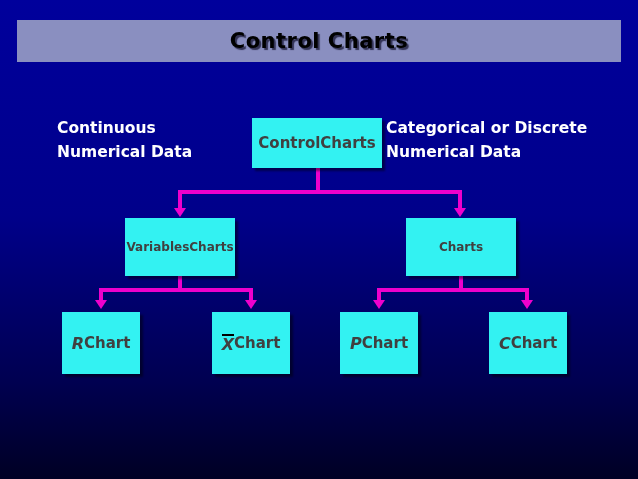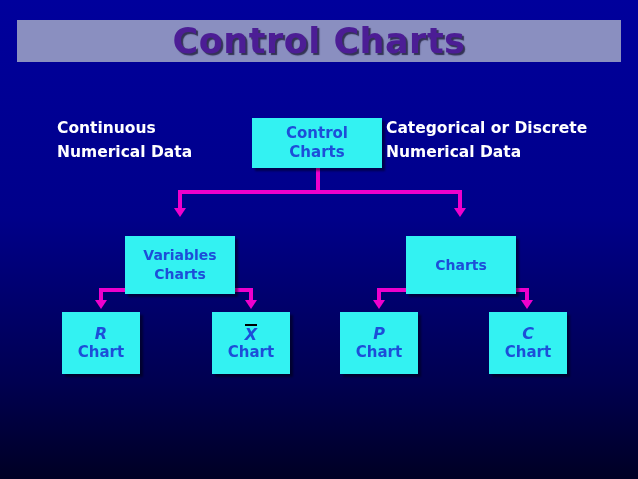--- a/index.html
+++ b/index.html
@@ -21,22 +21,22 @@
     left: 17px;
     top: 20px;
     width: 604px;
     height: 42px;
     background: #8a8fc0;
     display: flex;
     align-items: center;
     justify-content: center;
   }
   #title-text {
-    color: #4c1d95;
-    font-size: 35px;
+    color: #000000;
+    font-size: 21px;
     font-weight: bold;
     letter-spacing: 0.5px;
     text-shadow: 2px 2px 1px #333355;
     font-family: "DejaVu Sans", sans-serif;
   }
   
   .caption {
     position: absolute;
     color: #ffffff;
     font-size: 15.5px;
@@ -46,34 +46,34 @@
     font-family: "DejaVu Sans", sans-serif;
     margin-top: 8px;
   }
   #caption-left { left: 57px; top: 108px; }
   #caption-right { left: 386px; top: 108px; }
 
   
   .box {
     position: absolute;
     background: #33f2f2;
-    color: #1d4ed8;
+    color: #404040;
     display: flex;
-    flex-direction: column;
+    flex-direction: row;
     align-items: center;
     justify-content: center;
     text-align: center;
     font-weight: bold;
     font-family: "DejaVu Sans", sans-serif;
     box-shadow: 3px 3px 2px rgba(0,0,0,0.45);
     line-height: 19px;
   }
   .box .l1, .box .l2 { display: block; }
   .box-lvl1 { font-size: 15px; }
-  .box-lvl2 { font-size: 14px; margin-top: 18px; }
+  .box-lvl2 { font-size: 12px; }
   .box-lvl3 { font-size: 15px; }
   .ital { font-style: italic; font-size: 16px; }
   .overbar {
     display: inline-block;
     border-top: 2px solid #000;
     padding-top: 0px;
     line-height: 17px;
   }
 
   #box-control  { left: 252px; top: 118px; width: 130px; height: 50px; }

